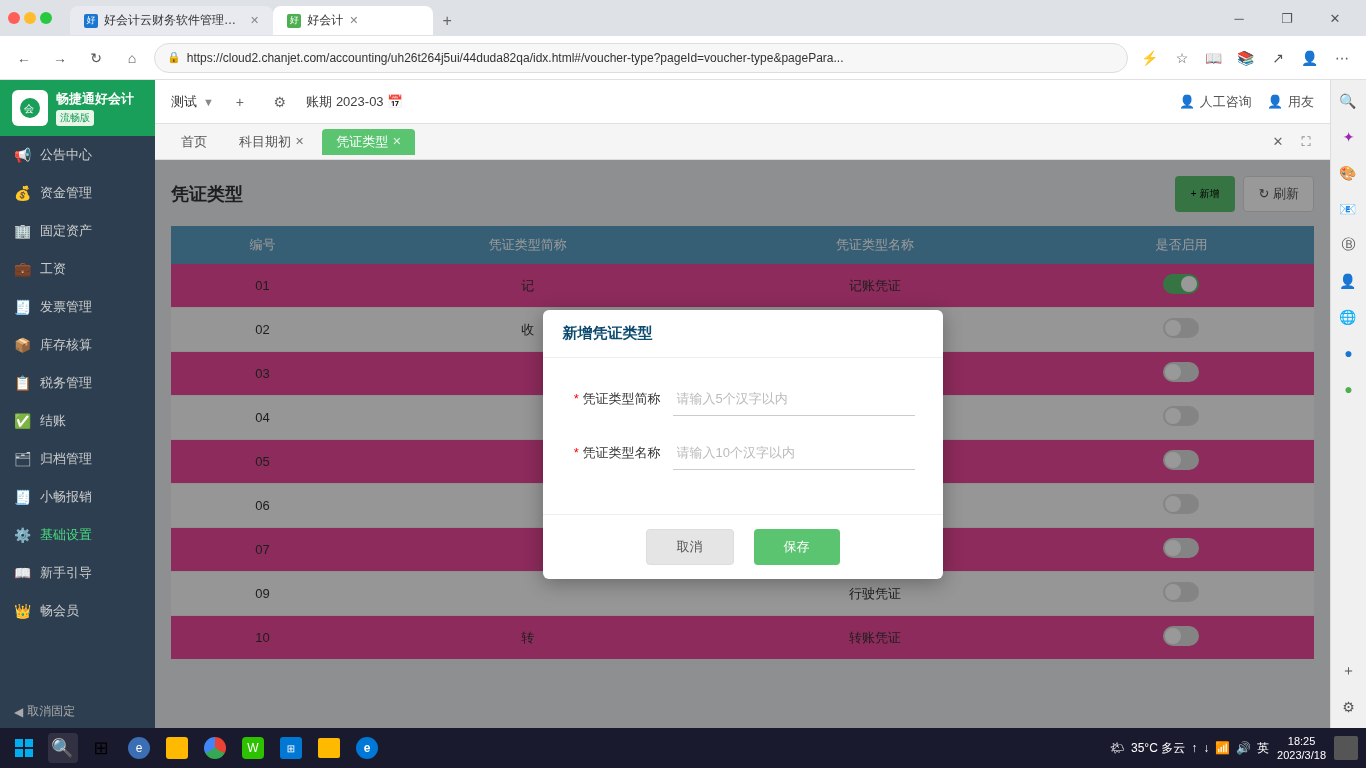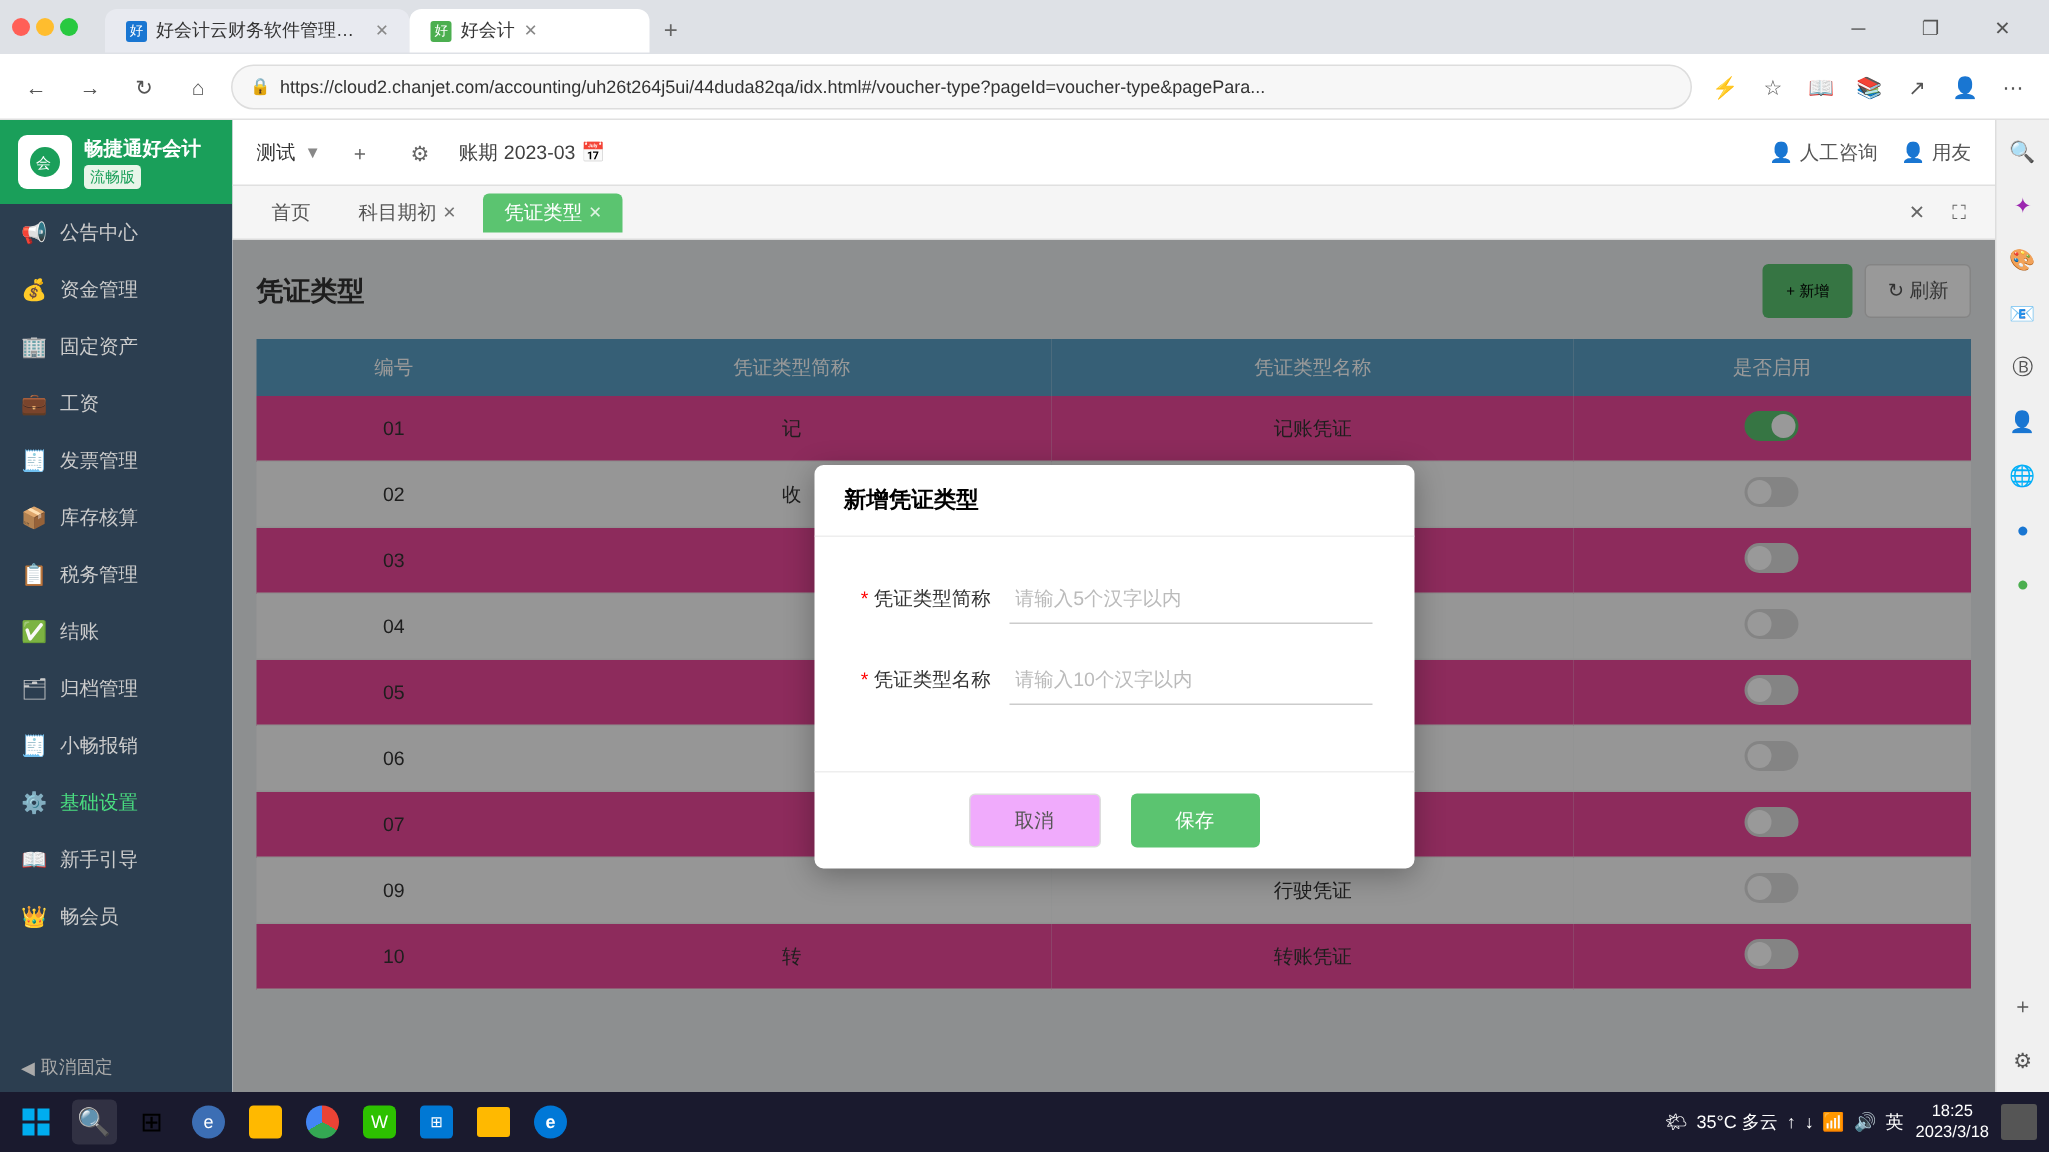--- a/index.html
+++ b/index.html
@@ -76,28 +76,28 @@
     .data-table tbody td { padding: 10px 16px; text-align: center; font-size: 13px; color: #333; }
     .toggle { width: 36px; height: 20px; border-radius: 10px; background: #ddd; position: relative; cursor: pointer; display: inline-block; }
     .toggle.on { background: #5bc470; }
     .toggle::after { content: ''; position: absolute; width: 16px; height: 16px; background: white; border-radius: 50%; top: 2px; left: 2px; transition: left 0.2s; }
     .toggle.on::after { left: 18px; }
 
     
     .modal-overlay { position: absolute; top: 0; left: 0; right: 0; bottom: 0; background: rgba(0,0,0,0.4); display: flex; align-items: center; justify-content: center; z-index: 100; }
     .modal { background: white; border-radius: 6px; width: 400px; box-shadow: 0 4px 20px rgba(0,0,0,0.3); overflow: hidden; }
     .modal-header { padding: 14px 20px; border-bottom: 1px solid #eee; display: flex; align-items: center; justify-content: space-between; }
-    .modal-title { font-size: 15px; font-weight: bold; color: #000000; }
+    .modal-title { font-size: 15px; font-weight: bold; color: #0c4a6e; }
     .modal-body { padding: 24px 28px; }
     .form-group { display: flex; align-items: center; margin-bottom: 20px; }
     .form-label { font-size: 13px; color: #333; width: 90px; text-align: right; margin-right: 12px; flex-shrink: 0; }
     .form-input { flex: 1; height: 34px; border: none; border-bottom: 1px solid #ccc; outline: none; font-size: 13px; padding: 0 4px; color: #333; background: transparent; }
     .form-input::placeholder { color: #bbb; }
     .modal-footer { padding: 14px 20px; display: flex; justify-content: center; gap: 20px; border-top: 1px solid #eee; }
-    .btn-cancel { padding: 8px 30px; border: 1px solid #ddd; border-radius: 4px; background: #f0abfc; cursor: pointer; font-size: 13px; color: #555; }
+    .btn-cancel { padding: 8px 30px; border: 1px solid #ddd; border-radius: 4px; background: #e5e5e5; cursor: pointer; font-size: 13px; color: #555; }
     .btn-save { padding: 8px 30px; border: none; border-radius: 4px; background: #5bc470; cursor: pointer; font-size: 13px; color: white; }
     .rt-btn { width: 30px; height: 30px; display: flex; align-items: center; justify-content: center; cursor: pointer; border-radius: 4px; font-size: 14px; color: #555; }
   </style>
 </head>
 <body>
 
 <div class="browser-chrome">
   <div style="display:flex;align-items:center;gap:4px;margin-right:4px;">
     <div style="width:12px;height:12px;border-radius:50%;background:#ff5f57;"></div>
     <div style="width:12px;height:12px;border-radius:50%;background:#ffbd2e;"></div>

